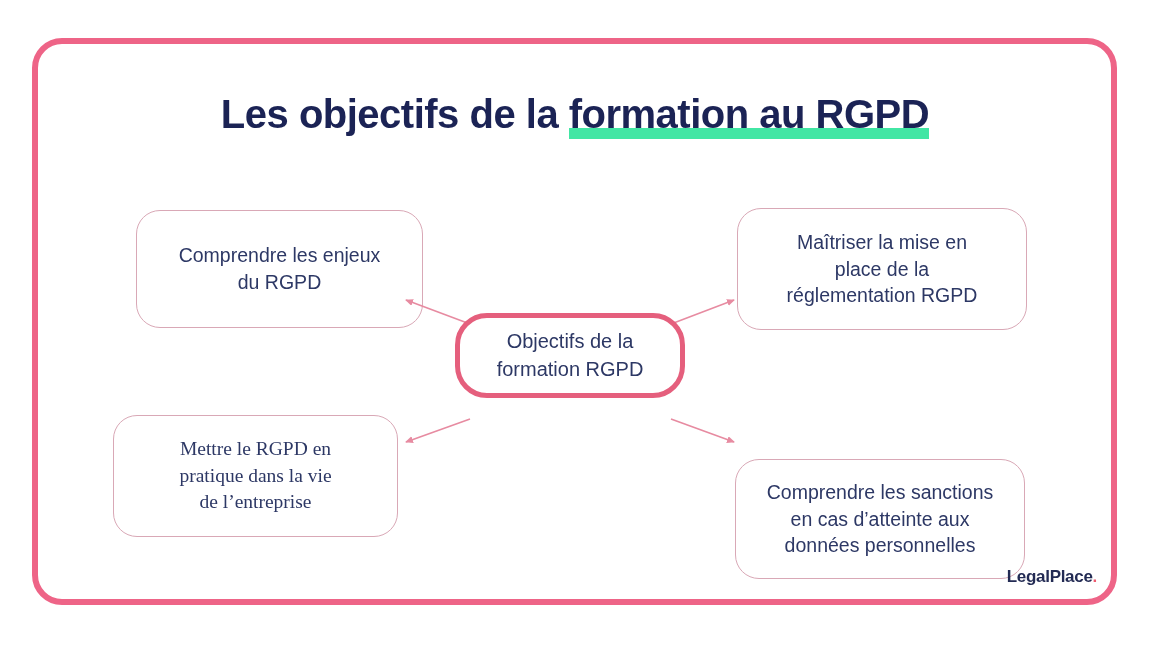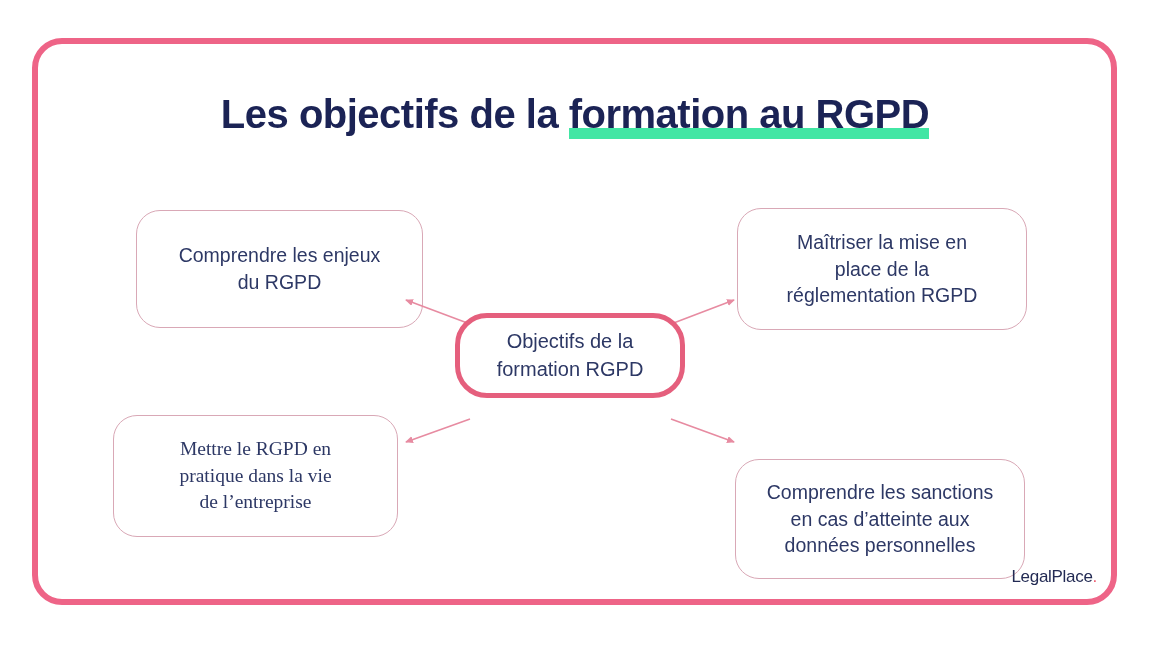--- a/index.html
+++ b/index.html
@@ -62,21 +62,21 @@
   .node-bl { left: 113px; top: 415px; width: 285px; height: 122px; font-family: Liberation Serif, serif; }
   .node-br { left: 735px; top: 415px; width: 290px; height: 120px; margin-top: 44px; }
   .center-node { left: 455px; top: 313px; width: 230px; height: 85px; }
 
   .arrows { position: absolute; left: 0; top: 0; width: 1150px; height: 647px; z-index: 1; }
 
   .logo {
     position: absolute;
     top: 567px; right: 53px;
     font-size: 17px;
-    font-weight: normal;
+    font-weight: bold;
     letter-spacing: -0.3px;
     color: #232b54;
     text-align: center;
   }
   .logo .dot { color: #ee5a6e; }
 </style>
 </head>
 <body>
 
 <div class="canvas">

